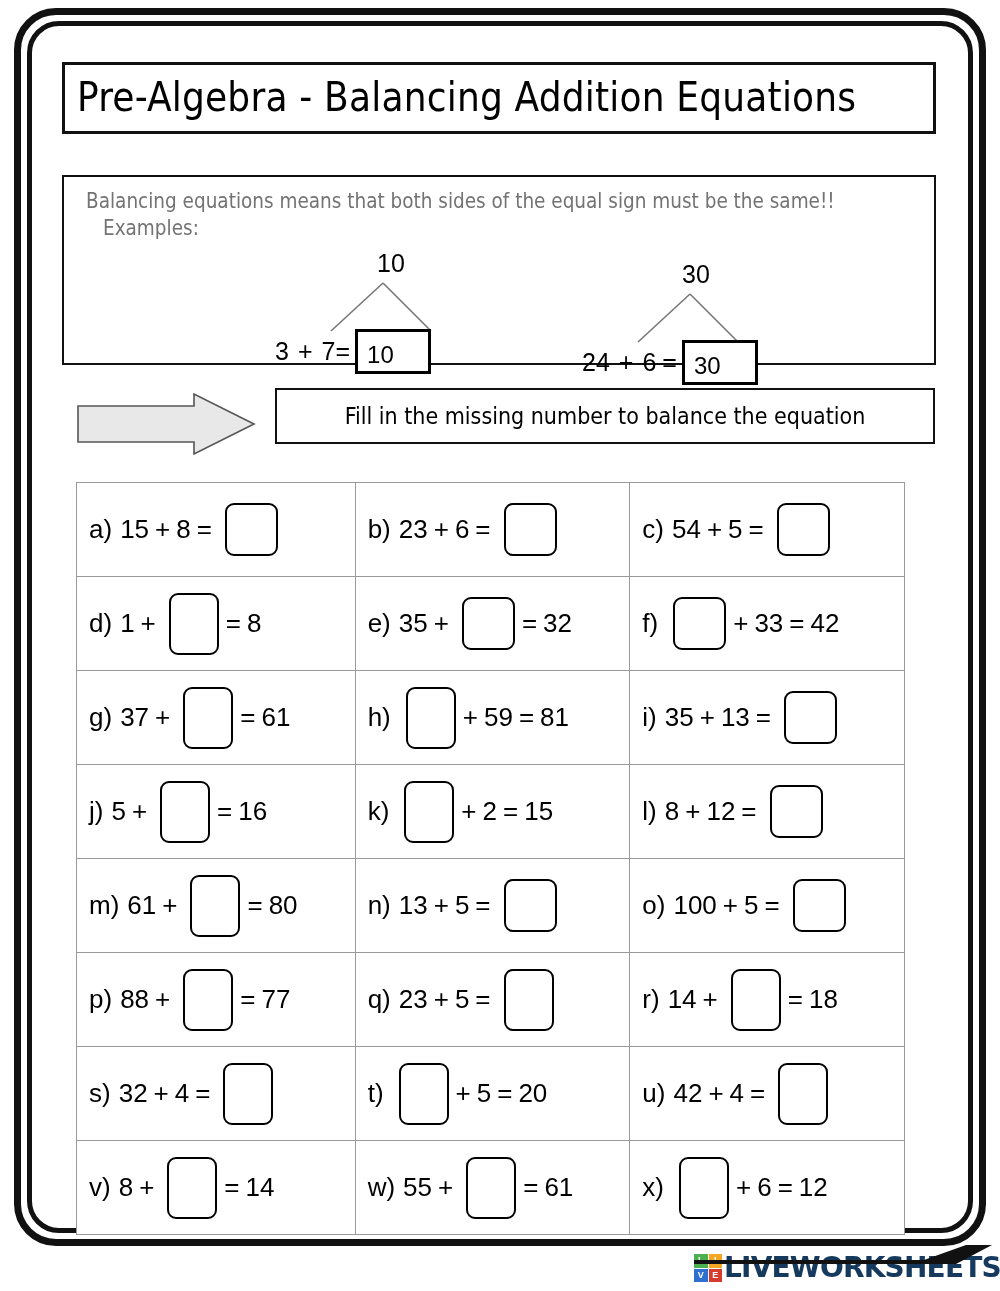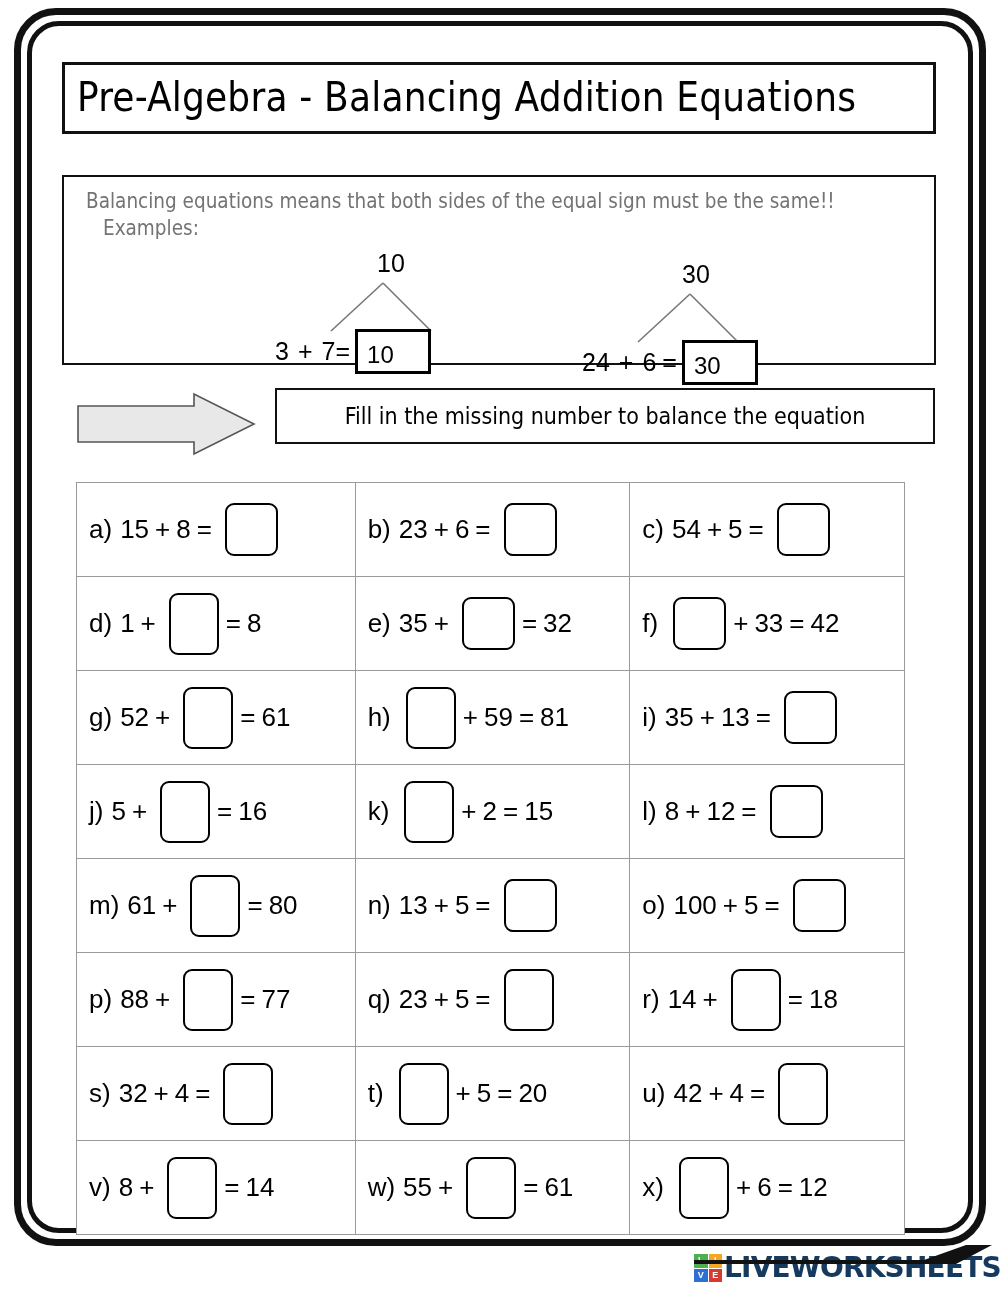--- a/index.html
+++ b/index.html
@@ -398,21 +398,21 @@
             <span class="tok">33</span>
             <span class="tok">=</span>
             <span class="tok">42</span>
           </div>
         </div>
       </div>
       <div class="grid-row">
         <div class="cell c1">
           <div class="eq">
             <span class="label">g)</span>
-            <span class="tok">52</span>
+            <span class="tok">37</span>
             <span class="tok">+</span>
             <span class="ansbox tall"></span>
             <span class="tok">=</span>
             <span class="tok">61</span>
           </div>
         </div>
         <div class="cell c2">
           <div class="eq">
             <span class="label">h)</span>
             <span class="ansbox tall"></span>

